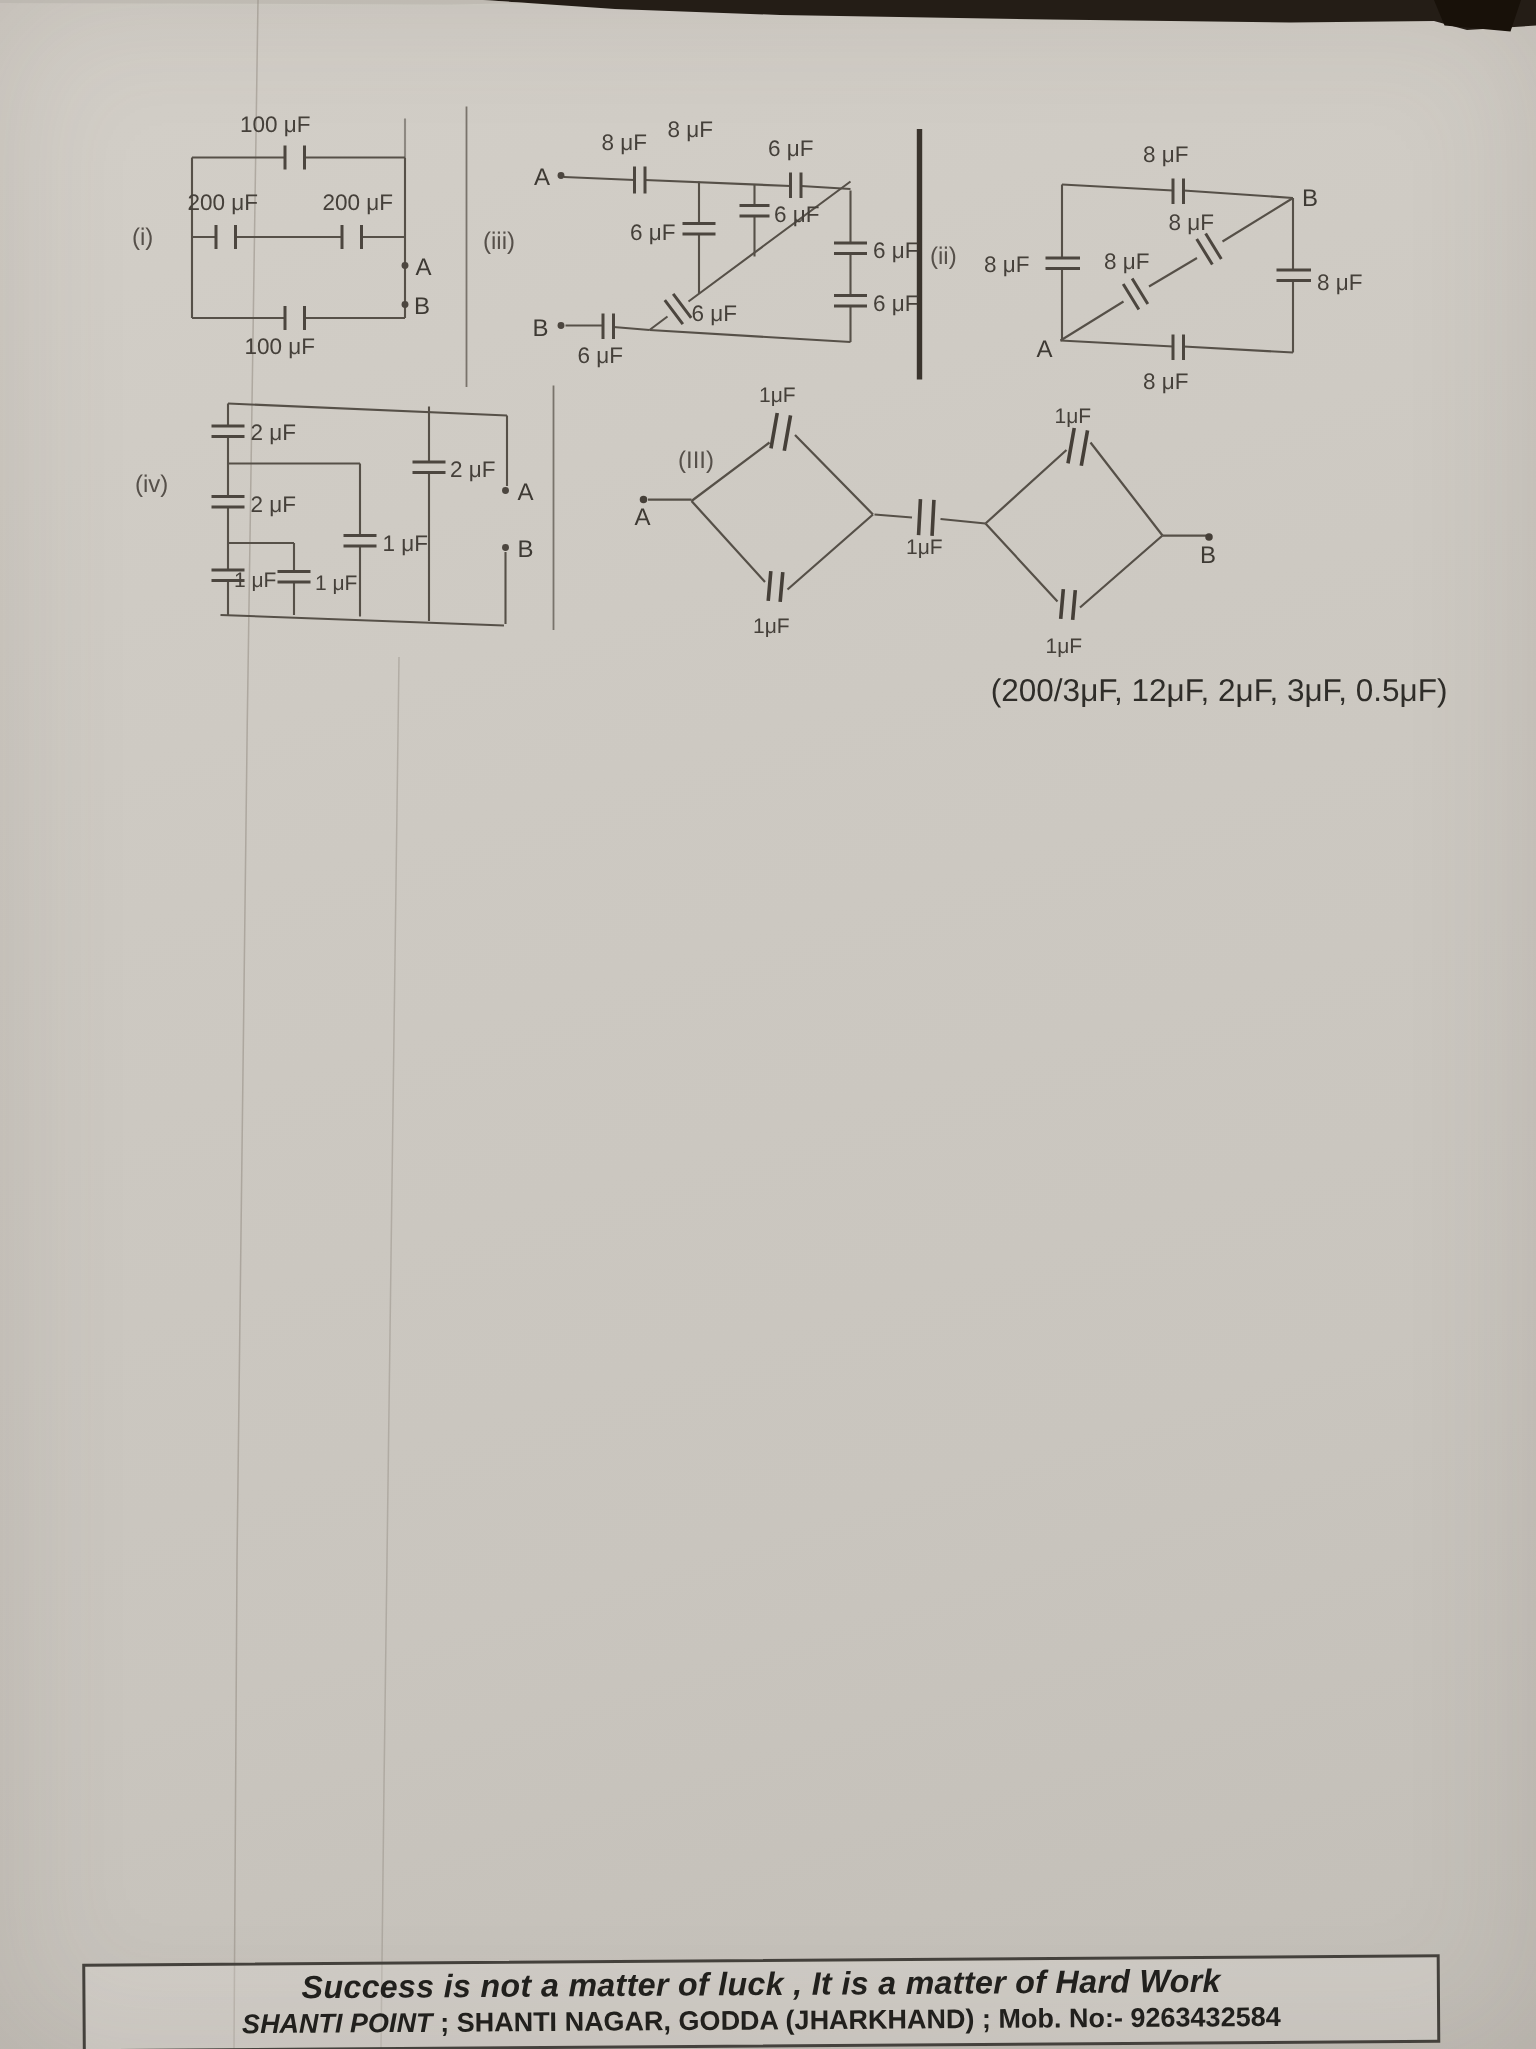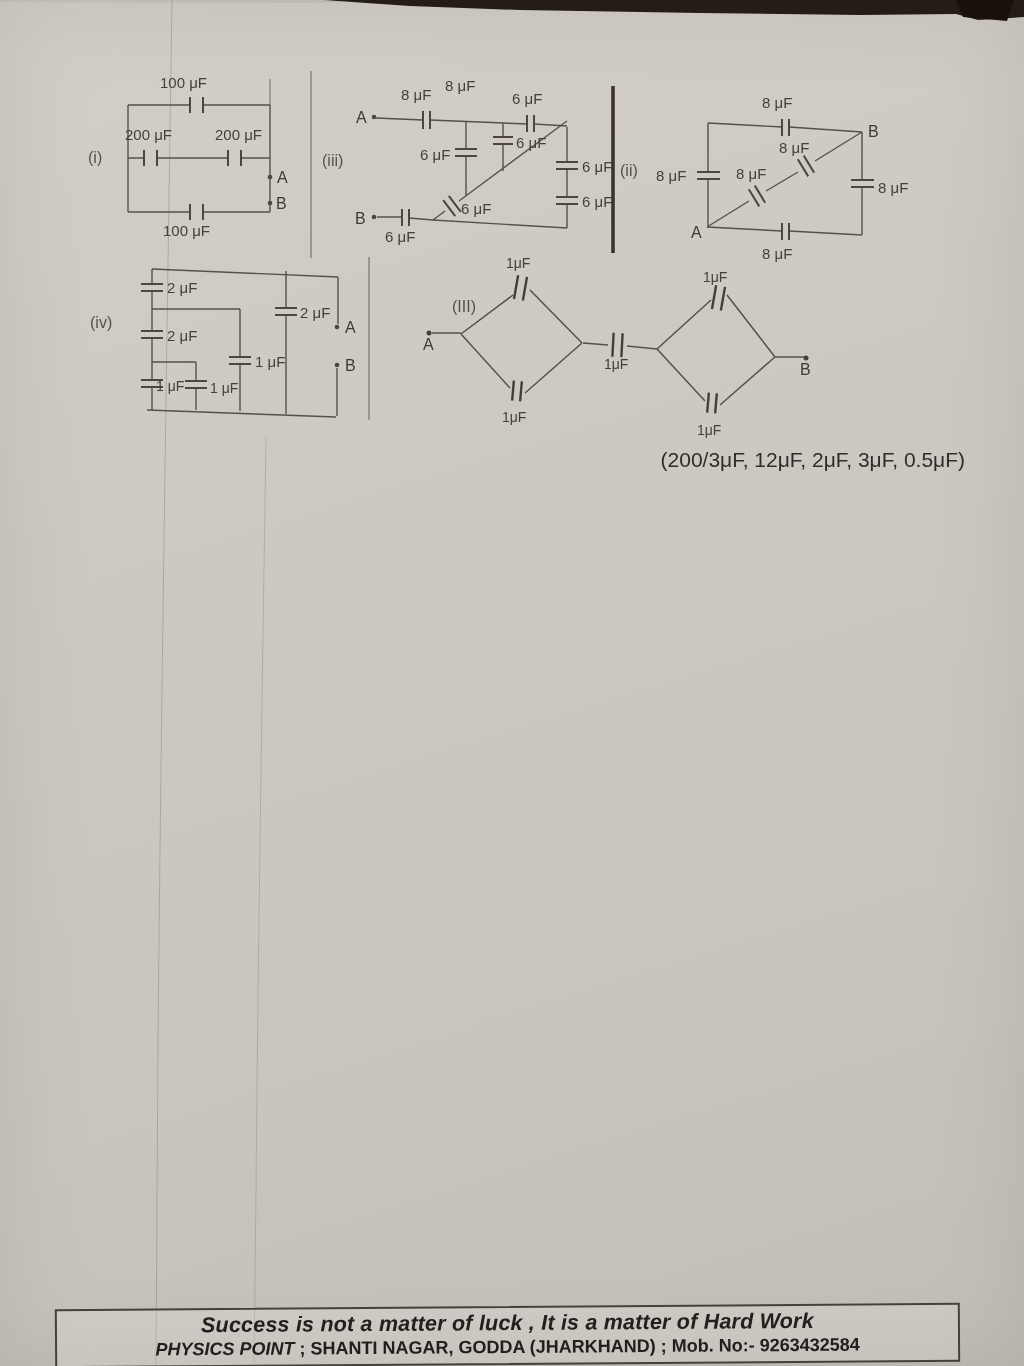--- a/index.html
+++ b/index.html
@@ -217,16 +217,16 @@
       <text class="cap-label-sm" x="697" y="435">1μF</text>
       <text class="term-label" x="423" y="350">A</text>
       <text class="term-label" x="800" y="375">B</text>
     </g>
 
     <text class="answer-text" x="965" y="467" text-anchor="end">(200/3μF, 12μF, 2μF, 3μF, 0.5μF)</text>
   </svg>
 
   <div class="footer-box">
     <div class="footer-line1">Success is not a matter of luck , It is a matter of Hard Work</div>
-    <div class="footer-line2"><span class="inst">PHYSICS POINT</span><span> ; SHANTI NAGAR, GODDA (JHARKHAND) ; Mob. No:- 9263432584</span></div>
+    <div class="footer-line2"><span class="inst">SHANTI POINT</span><span> ; SHANTI NAGAR, GODDA (JHARKHAND) ; Mob. No:- 9263432584</span></div>
   </div>
 
 </div>
 
 </body></html>

